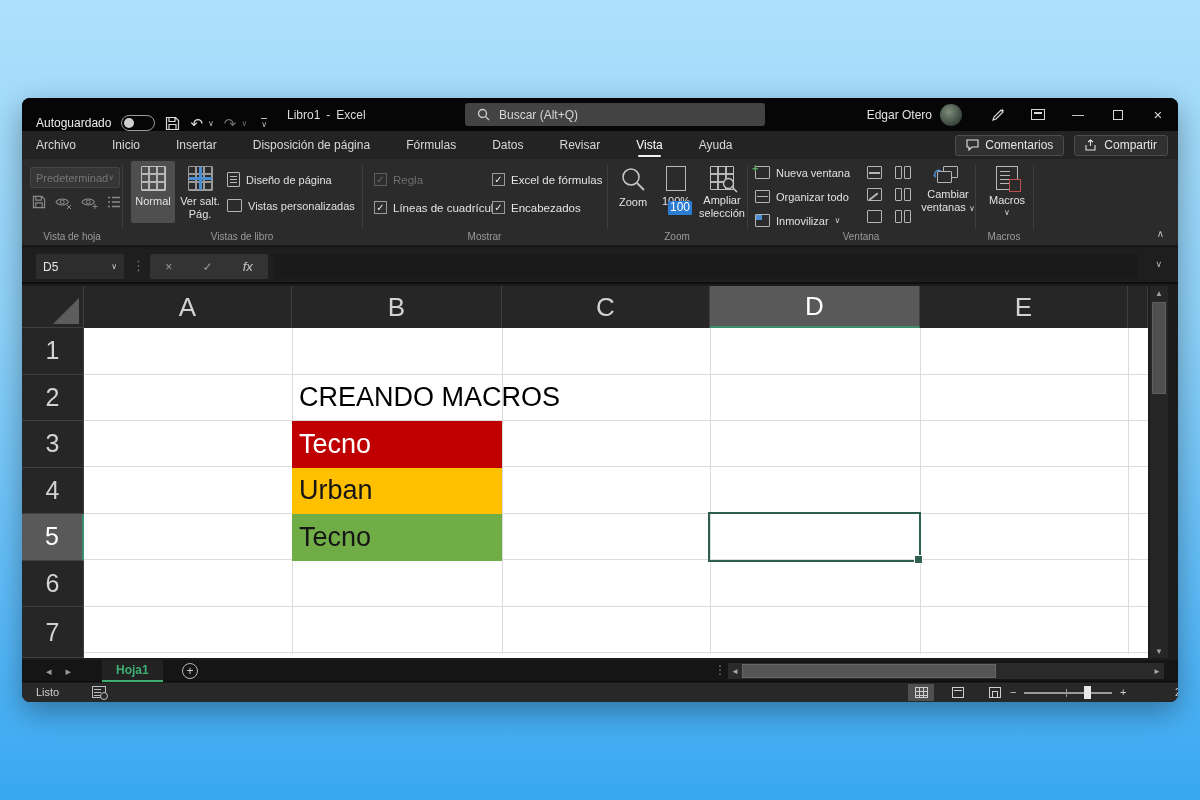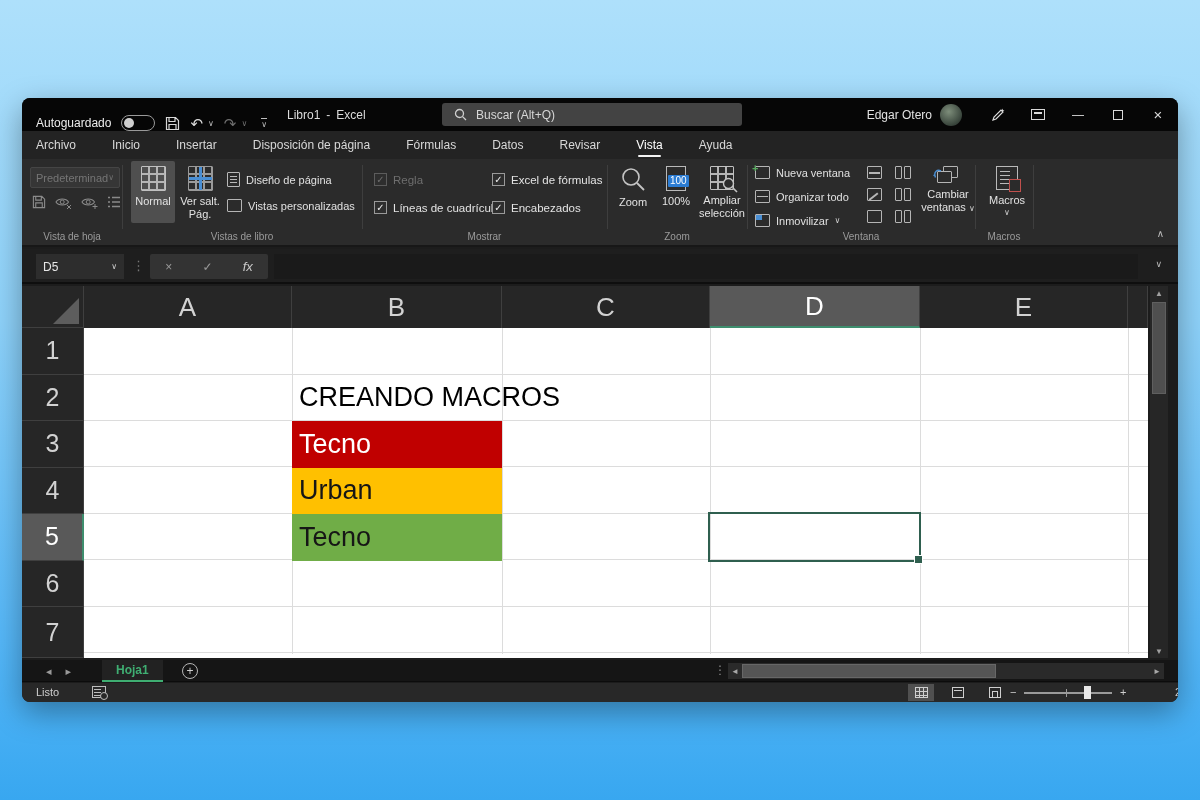--- a/index.html
+++ b/index.html
@@ -18,21 +18,21 @@
   
   .titlebar { position:absolute; left:0; top:0; width:100%; height:33px; background:#060606; display:flex; align-items:flex-end; }
   .tb-left { display:flex; align-items:center; gap:10px; padding-left:14px; }
   .autosave-label { color:#ececec; font-size:12px; }
   .toggle { width:34px; height:16px; border:1px solid #9a9a9a; border-radius:9px; position:relative; background:#060606; }
   .toggle .knob { position:absolute; left:2px; top:2px; width:10px; height:10px; border-radius:50%; background:#cfcfcf; }
   .qat-icon { color:#dcdcdc; font-size:15px; line-height:1; }
   .dim { color:#6f6f6f !important; }
   .mini-chev { font-size:8px; color:#bdbdbd; margin-left:-5px; }
   .doc-title { position:absolute; left:265px; top:0; height:33px; display:flex; align-items:center; gap:6px; color:#dcdcdc; font-size:12px; }
-  .searchbox { position:absolute; left:420px; top:5px; width:300px; height:23px; background:#434343; border-radius:3px; display:flex; align-items:center; gap:9px; padding-left:12px; color:#d6d6d6; font-size:12px; }
+  .searchbox { position:absolute; left:443px; top:5px; width:300px; height:23px; background:#434343; border-radius:3px; display:flex; align-items:center; gap:9px; padding-left:12px; color:#d6d6d6; font-size:12px; }
   .tb-right { position:absolute; right:0; top:0; height:33px; display:flex; align-items:center; }
   .user-name { font-size:12px; color:#e2e2e2; margin-right:8px; }
   .avatar { width:22px; height:22px; border-radius:50%; background:radial-gradient(circle at 40% 35%,#7d8d7a,#39453c 70%,#222); margin-right:16px; }
   .tb-btn { width:40px; height:33px; display:flex; align-items:center; justify-content:center; color:#d9d9d9; }
   .maxi { width:10px; height:10px; border:1px solid #d9d9d9; }
   .ribbon-opts { width:14px; height:11px; border:1px solid #d9d9d9; position:relative; }
   .ribbon-opts::after { content:""; position:absolute; left:2px; top:2px; width:8px; height:2px; background:#d9d9d9; }
   
   .tabrow { position:absolute; left:0; top:33px; width:100%; height:28px; background:#232323; display:flex; align-items:center; gap:36px; padding-left:14px; }
   .rtab { color:#d8d8d8; font-size:12px; position:relative; height:28px; display:flex; align-items:center; white-space:nowrap; }
@@ -57,21 +57,21 @@
                       repeating-linear-gradient(to right,transparent 0 6.5px,#9a9a9a 6.5px 8px),
                       repeating-linear-gradient(to bottom,transparent 0 6.5px,#9a9a9a 6.5px 8px); }
   .smallrow { position:absolute; display:flex; align-items:center; gap:6px; color:#e0e0e0; font-size:11px; white-space:nowrap; }
   .page-ic { width:13px; height:15px; border:1px solid #b9b9b9; border-radius:1px; position:relative; background:#2b2b2b; }
   .page-ic::after { content:""; position:absolute; left:2px; top:3px; width:7px; height:1px; background:#b9b9b9; box-shadow:0 3px 0 #b9b9b9, 0 6px 0 #b9b9b9; }
   .cbrow { position:absolute; display:flex; align-items:center; gap:6px; font-size:11.5px; color:#e3e3e3; white-space:nowrap; }
   .cb { width:13px; height:13px; border:1px solid #9a9a9a; background:#2e2e2e; color:#ececec; font-size:10px; display:flex; align-items:center; justify-content:center; }
   .cb.checked::after { content:"✓"; }
   .cbrow.off { color:#6e6e6e; }
   .cbrow.off .cb { border-color:#5c5c5c; color:#6e6e6e; }
-  .badge { position:absolute; background:#2b7cd3; color:#fff; font-size:10px; padding:0 2px; border-radius:1px; }
+  .badge { position:absolute; background:#2b7cd3; color:#fff; font-size:12px; padding:0 2px; border-radius:1px;margin-top:26px; }
   .winic { width:15px; height:13px; border:1px solid #b5b5b5; border-radius:1px; position:relative; flex:none; }
   .chev { font-size:8px; color:#cfcfcf; }
   .vstack { position:absolute; display:flex; flex-direction:column; gap:9px; }
   .mac-ic { width:22px; height:24px; border:1px solid #b9b9b9; position:relative; background:#2b2b2b; }
   .mac-ic::before { content:""; position:absolute; left:3px; top:4px; width:10px; height:1px; background:#b9b9b9; box-shadow:0 4px 0 #b9b9b9, 0 8px 0 #b9b9b9, 0 12px 0 #b9b9b9; }
   .mac-ic::after { content:""; position:absolute; right:-4px; bottom:-3px; width:10px; height:11px; border:1.5px solid #c0504d; background:#2b2b2b; }
   .collapse-chev { position:absolute; right:14px; bottom:6px; color:#bdbdbd; font-size:10px; }
   
   .formulabar { position:absolute; left:0; top:151px; width:100%; height:35px; background:#1e1e1e; border-bottom:2px solid #0e0e0e; }
   .namebox { position:absolute; left:14px; top:5px; width:88px; height:25px; background:#2d2d2d; display:flex; align-items:center; justify-content:space-between; padding:0 7px; color:#e6e6e6; font-size:12px; }
@@ -193,20 +193,34 @@
   <div class="tabrow">
     <span class="rtab">Archivo</span>
     <span class="rtab">Inicio</span>
     <span class="rtab">Insertar</span>
     <span class="rtab">Disposición de página</span>
     <span class="rtab">Fórmulas</span>
     <span class="rtab">Datos</span>
     <span class="rtab">Revisar</span>
     <span class="rtab active">Vista</span>
     <span class="rtab">Ayuda</span>
+    <div class="tab-actions">
+      <span class="pill-btn">
+        <svg width="13" height="12" viewBox="0 0 13 12">
+            <path d="M1 1h11v7h-6l-3 3v-3h-2z" fill="none" stroke="#e4e4e4" stroke-width="1.1"></path>
+          </svg>
+        <span>Comentarios</span>
+      </span>
+      <span class="pill-btn">
+        <svg width="13" height="12" viewBox="0 0 13 12">
+            <path d="M1 6v5h9V6 M5.5 7V1 M3 3l2.5-2L8 3" fill="none" stroke="#e4e4e4" stroke-width="1.1"></path>
+          </svg>
+        <span>Compartir</span>
+      </span>
+    </div>
   </div>
 
   <div class="ribbon">
 
     <div class="disabled-dd">
       <span>Predeterminad</span>
         <span class="chev dim">∨</span>
     </div>
     <div class="sv-icons">
       <span>

